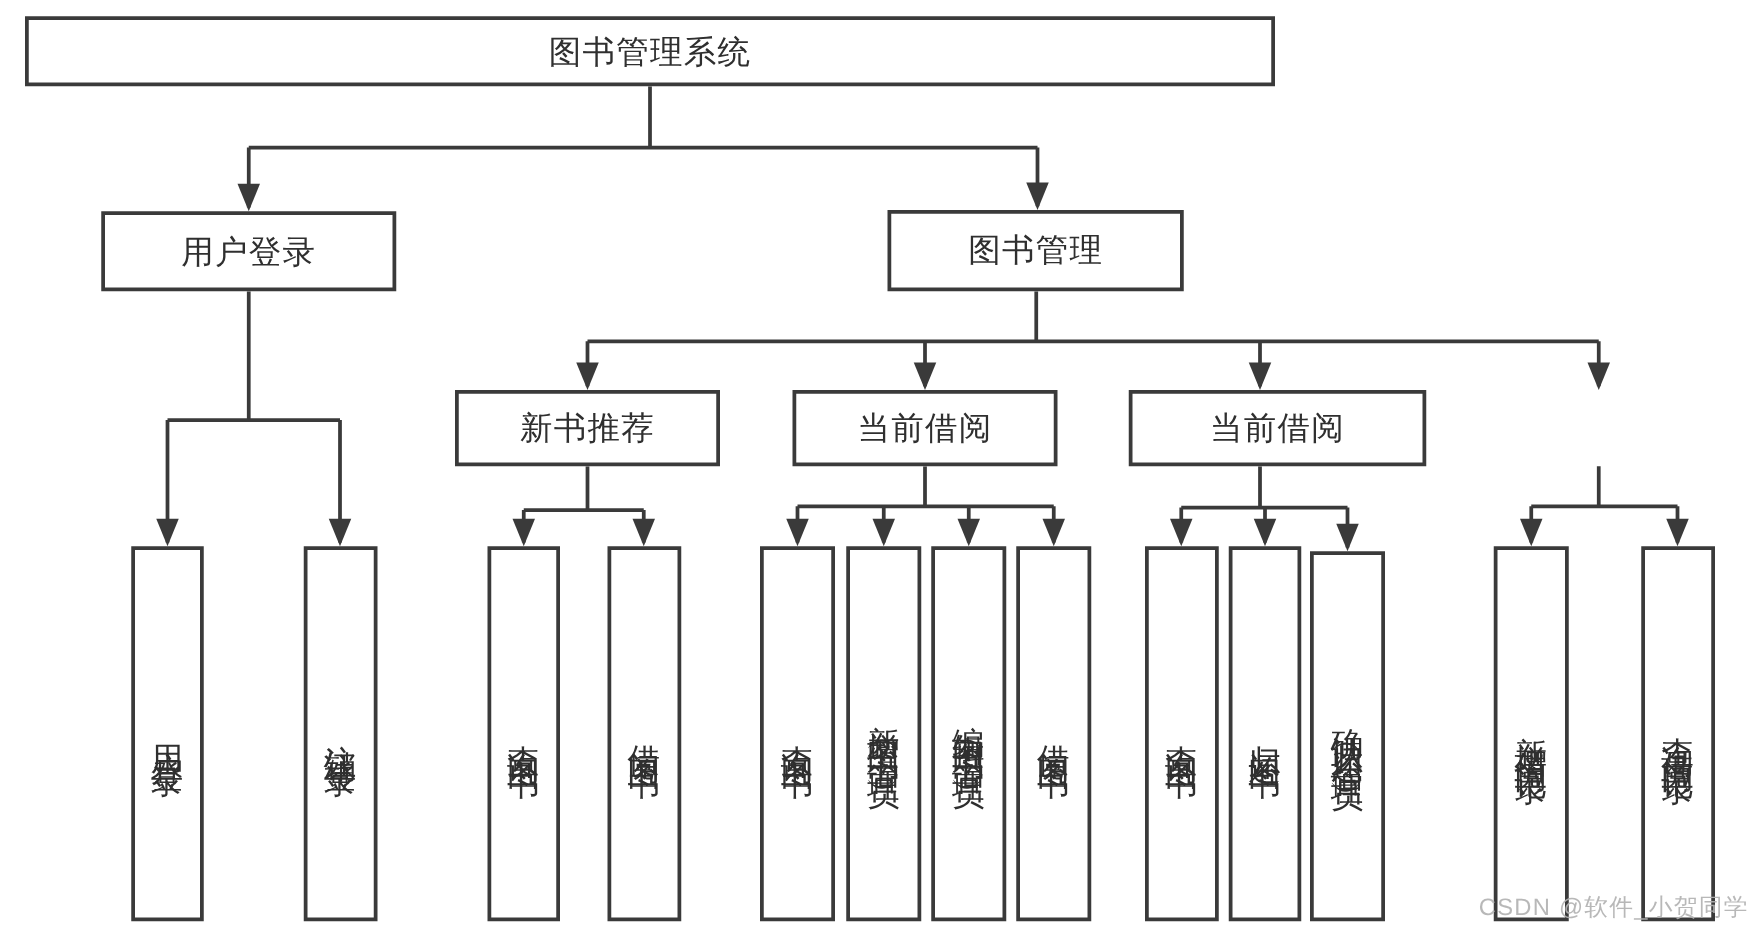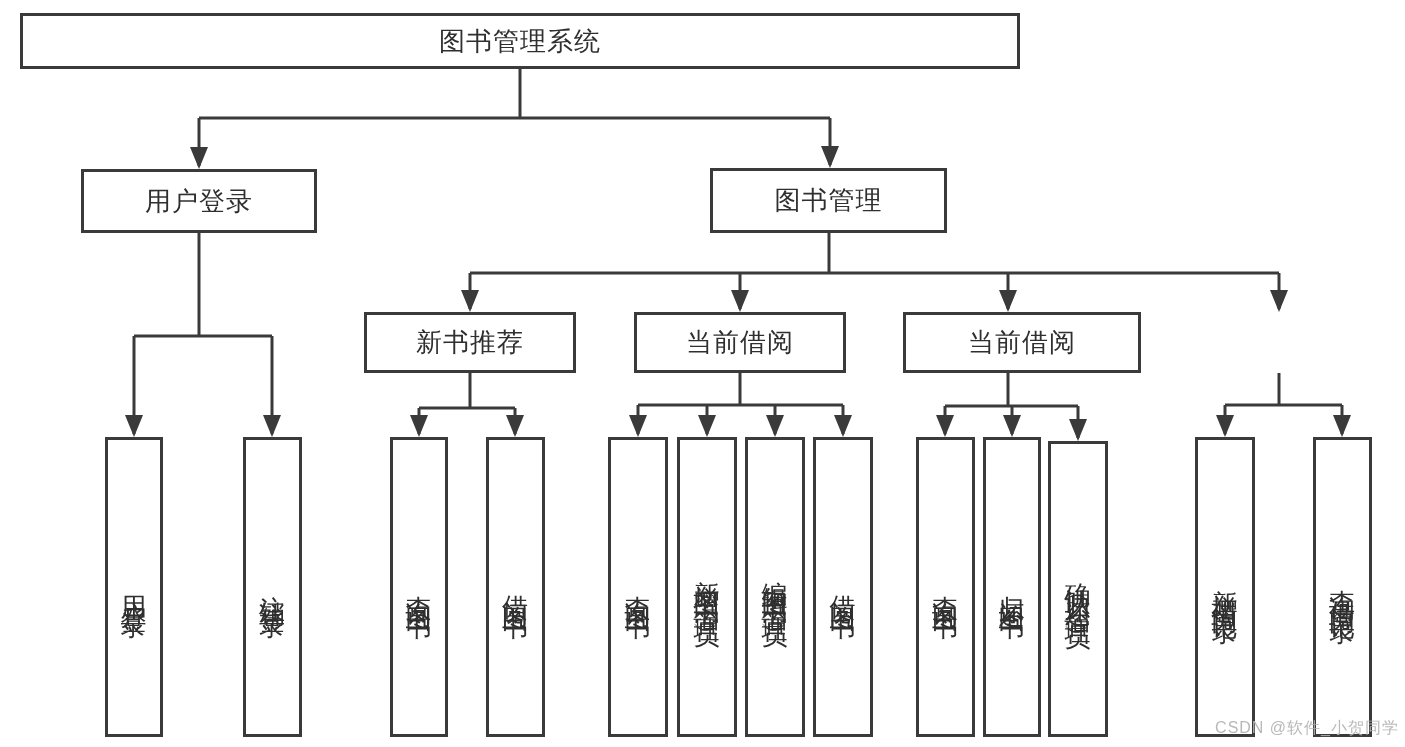--- a/index.html
+++ b/index.html
@@ -33,21 +33,21 @@
     text-orientation:mixed;
     font-size:26px;
     line-height:1;
     letter-spacing:6px;
     white-space:nowrap;
   }
   .watermark{
     position:absolute;
     right:6px;
     bottom:8px;
-    font-size:16px;
+    font-size:19px;
     color:rgba(178,178,178,0.92);
     z-index:5;
     white-space:nowrap;
     letter-spacing:1px;
   }
 </style>
 </head>
 <body>
 
 <div class="canvas">

